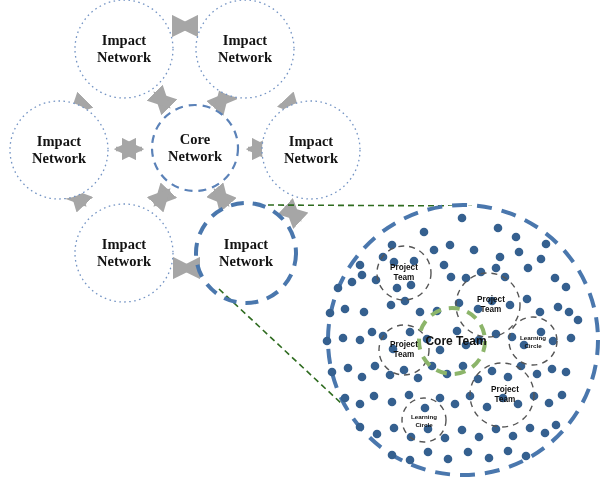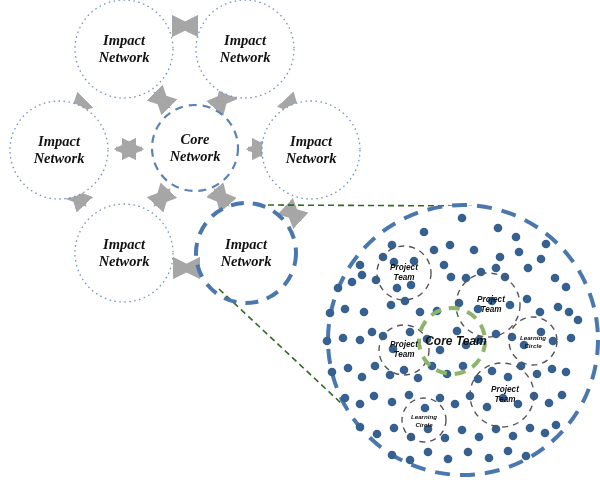--- a/index.html
+++ b/index.html
@@ -10,21 +10,20 @@
   body {
     width: 600px;
     height: 485px;
     font-family: "Liberation Serif", serif;
     overflow: hidden;
   }
   #diagram-root {
     position: relative;
     width: 487px;
     height: 485px;
-    font-style: italic;
   }
   svg.layer {
     position: absolute;
     top: 0;
     left: 0;
     width: 600px;
     height: 485px;
   }
   .net-label {
     font-family: "Liberation Serif", serif;

